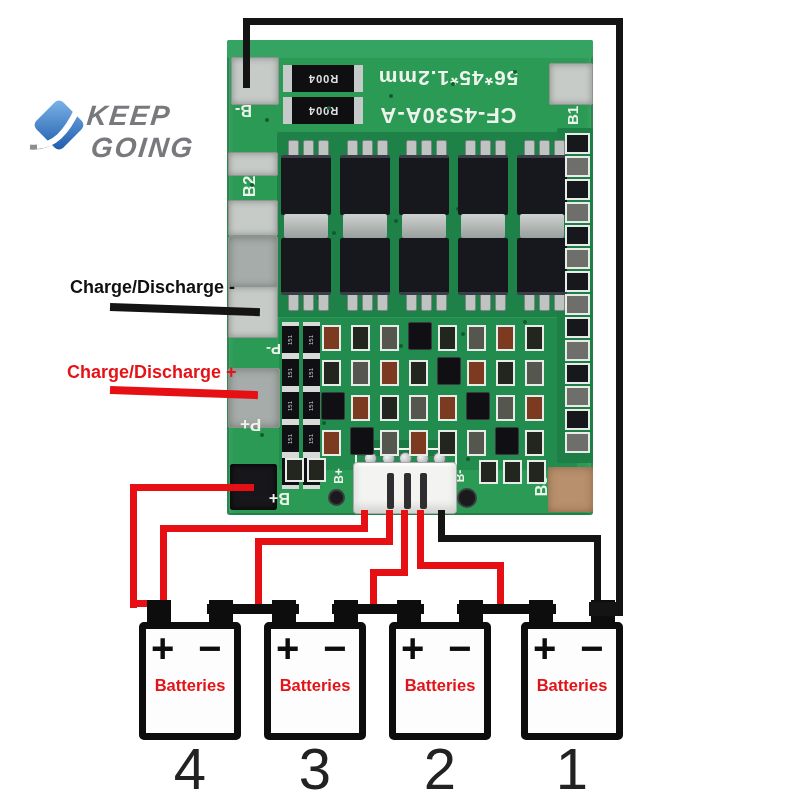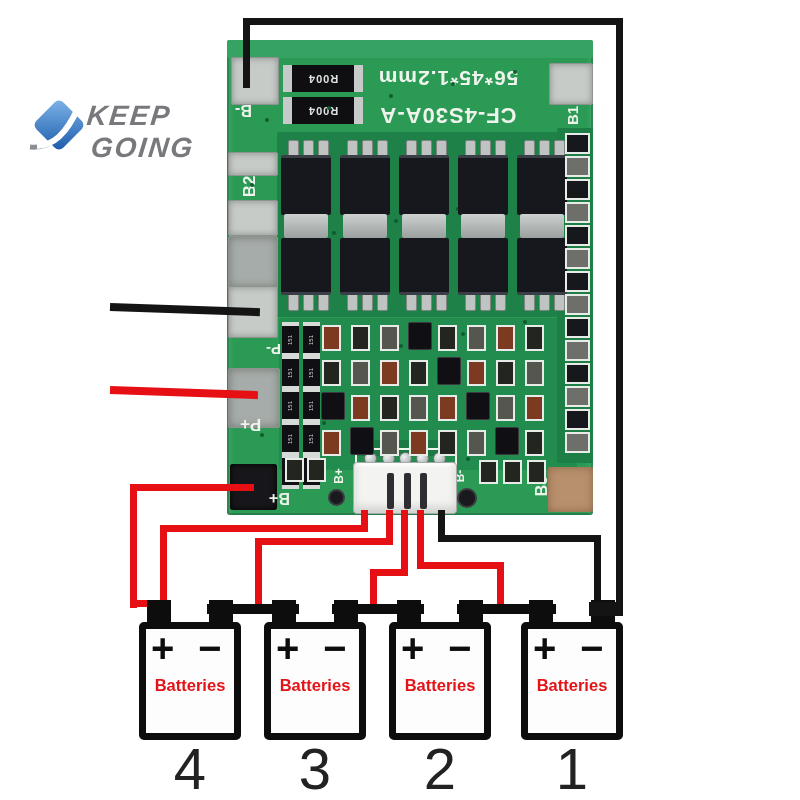--- a/index.html
+++ b/index.html
@@ -284,20 +284,22 @@
   <div class="wire wr" style="left:386px;top:510px;width:7px;height:35px"></div>
   <div class="wire wr" style="left:255px;top:538px;width:138px;height:7px"></div>
   <div class="wire wr" style="left:255px;top:538px;width:7px;height:72px"></div>
   <div class="wire wr" style="left:401px;top:510px;width:7px;height:66px"></div>
   <div class="wire wr" style="left:370px;top:569px;width:38px;height:7px"></div>
   <div class="wire wr" style="left:370px;top:569px;width:7px;height:44px"></div>
   <div class="wire wr" style="left:417px;top:510px;width:7px;height:59px"></div>
   <div class="wire wr" style="left:417px;top:562px;width:87px;height:7px"></div>
   <div class="wire wr" style="left:497px;top:562px;width:7px;height:50px"></div>
 
+  <div class="anno minus" style="left:70px;top:277px">Charge/Discharge -</div>
+  <div class="anno plus" style="left:67px;top:362px">Charge/Discharge +</div>
 
   <div class="bar" style="left:207px;width:92px"></div>
   <div class="bar" style="left:332px;width:92px"></div>
   <div class="bar" style="left:457px;width:99px"></div>
 
   <div id="batteries-layer">
       <div class="battery" style="position: absolute; left: 139px; top: 598px; width: 102px; height: 210px;">
         <div style="position: absolute; left: 8px; top: 2px; width: 24px; height: 26px; background: rgb(13, 13, 13);"></div>
         <div style="position: absolute; left: 70px; top: 2px; width: 24px; height: 26px; background: rgb(13, 13, 13);"></div>
         <div style="position: absolute; left: 0px; top: 24px; width: 102px; height: 118px; background: rgb(253, 253, 253); border: 7px solid rgb(13, 13, 13); border-radius: 5px; box-sizing: border-box;"></div>

